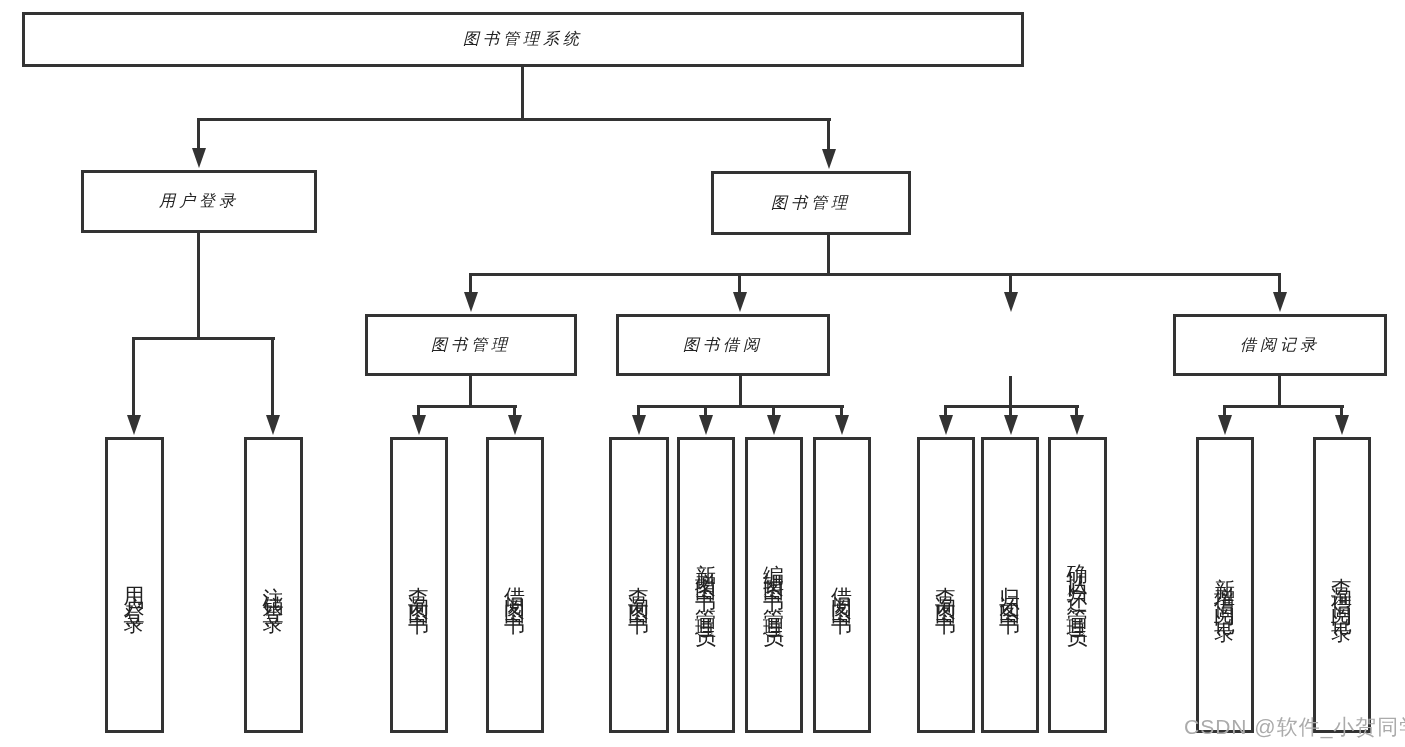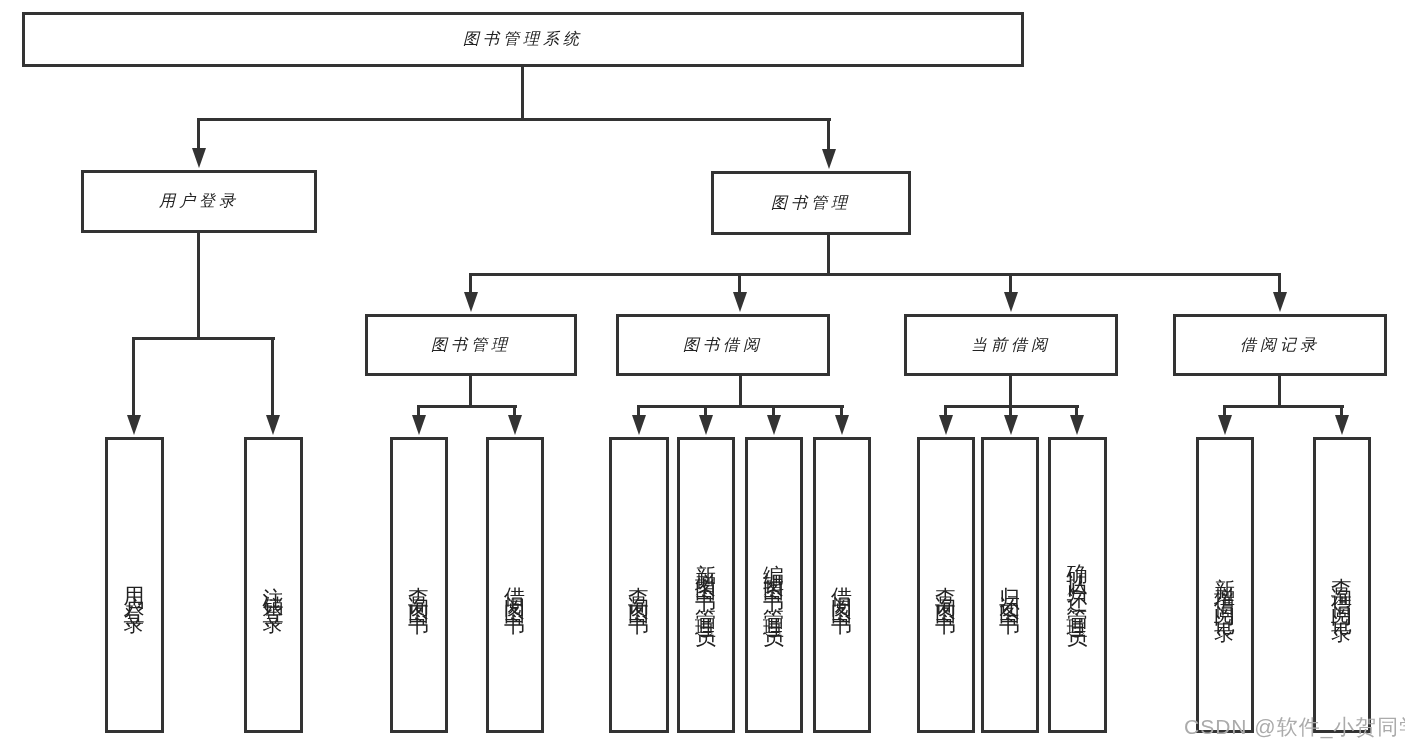--- a/index.html
+++ b/index.html
@@ -121,23 +121,20 @@
   <div class="box box-h" style="left:711px;top:171px;width:200px;height:64px;align-items:center;">
     <span>图书管理</span>
   </div>
 
   <div class="box box-h" style="left:365px;top:314px;width:212px;height:62px;">
     <span>图书管理</span>
   </div>
   <div class="box box-h" style="left:616px;top:314px;width:214px;height:62px;">
     <span>图书借阅</span>
   </div>
-  <div class="box box-h" style="left:904px;top:314px;width:214px;height:62px;">
-    <span>当前借阅</span>
-  </div>
   <div class="box box-h" style="left:1173px;top:314px;width:214px;height:62px;">
     <span>借阅记录</span>
   </div>
 
   <div class="box box-v" style="left:105px;top:437px;width:59px;height:296px;">
     <span class="v-label">用户登录</span>
   </div>
   <div class="box box-v" style="left:244px;top:437px;width:59px;height:296px;">
     <span class="v-label">注销登录</span>
   </div>

